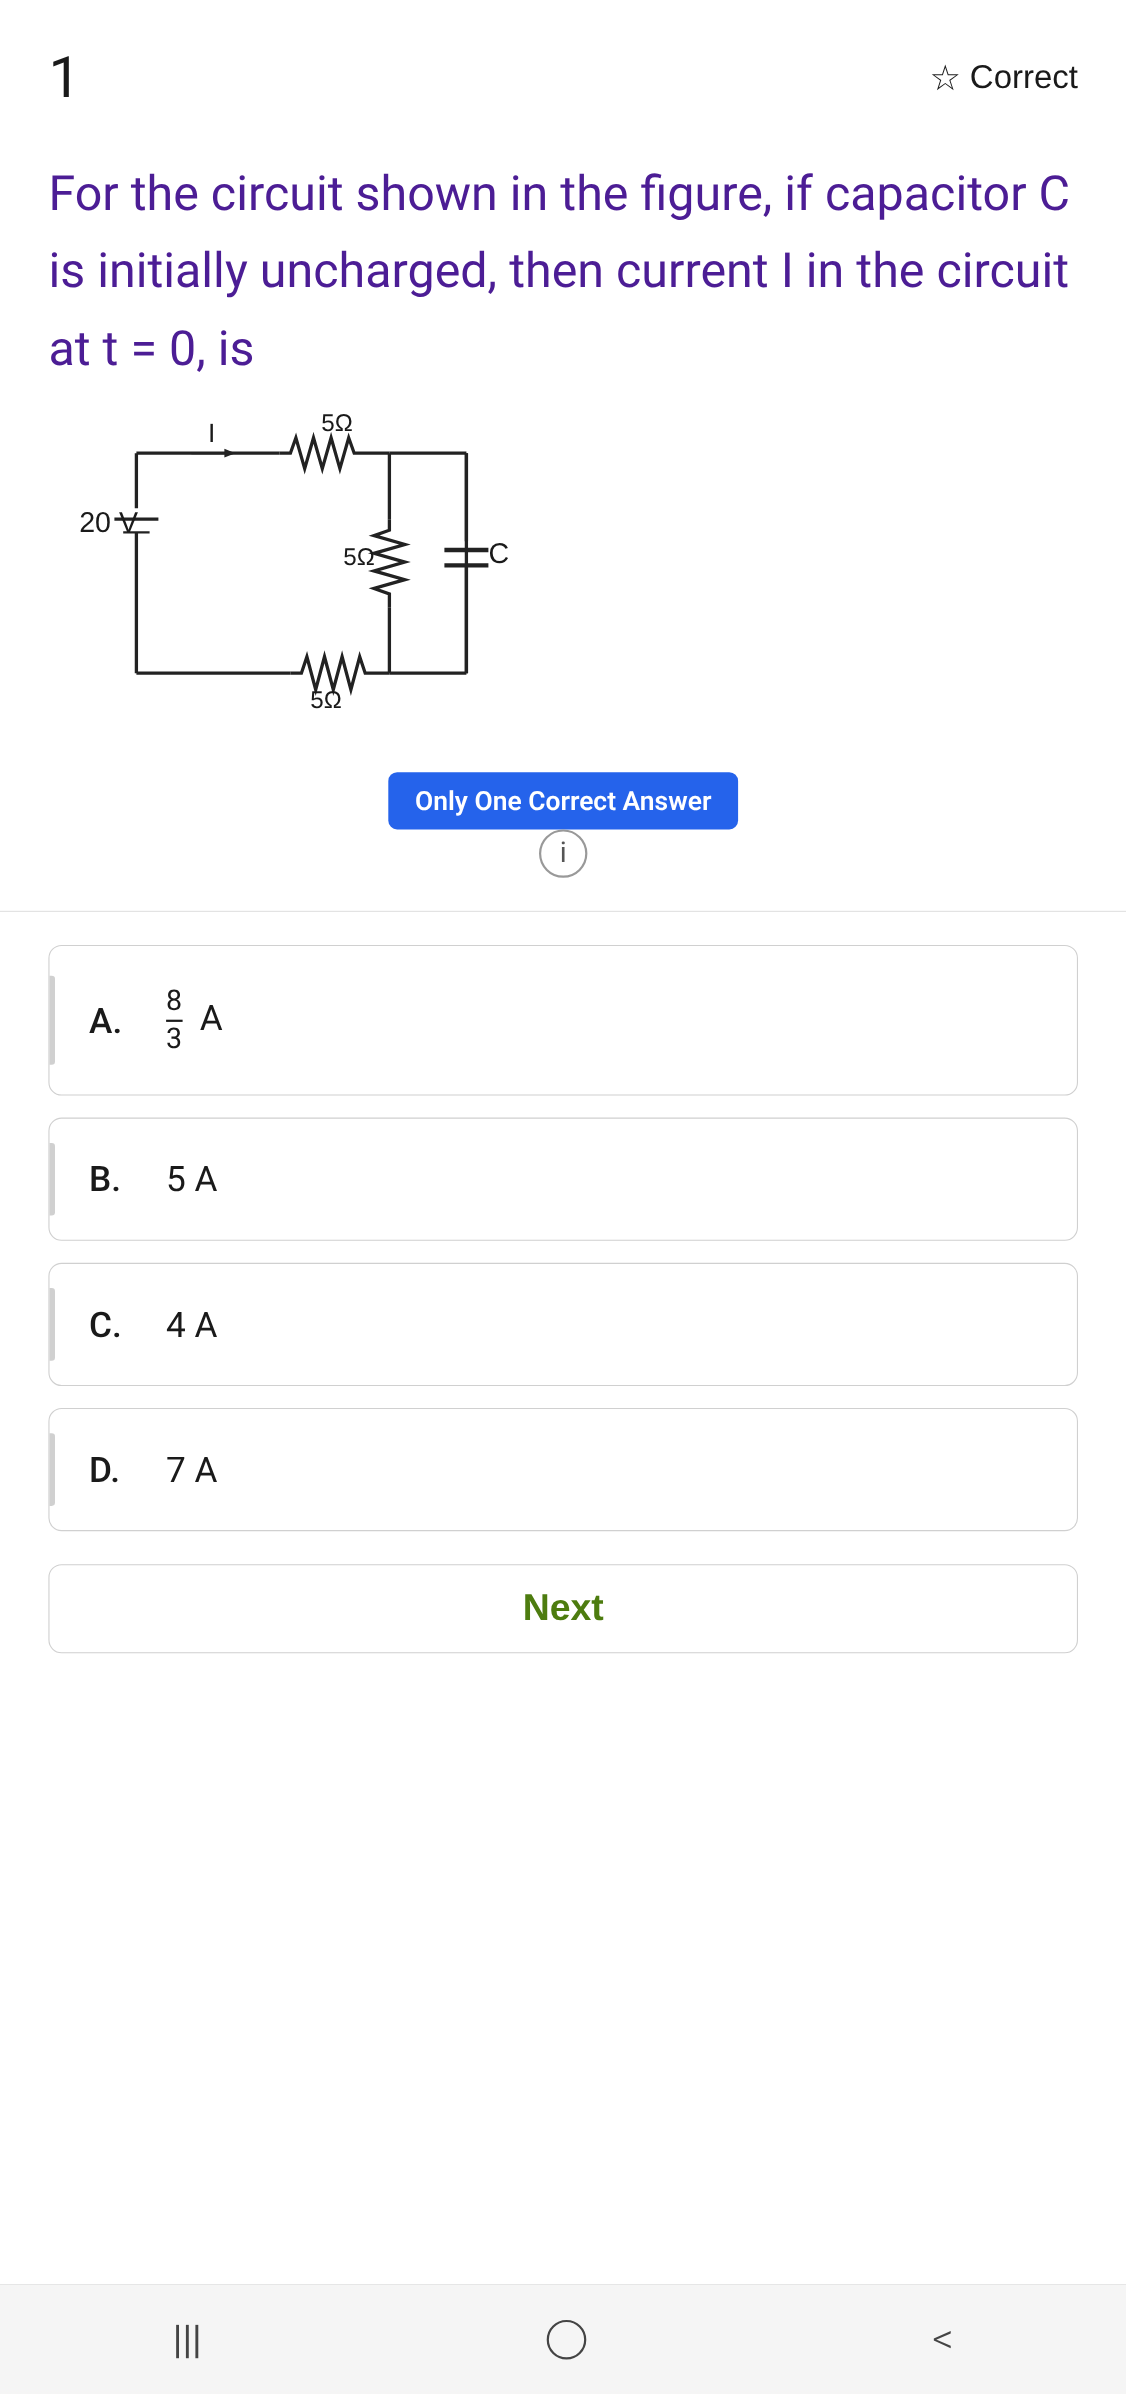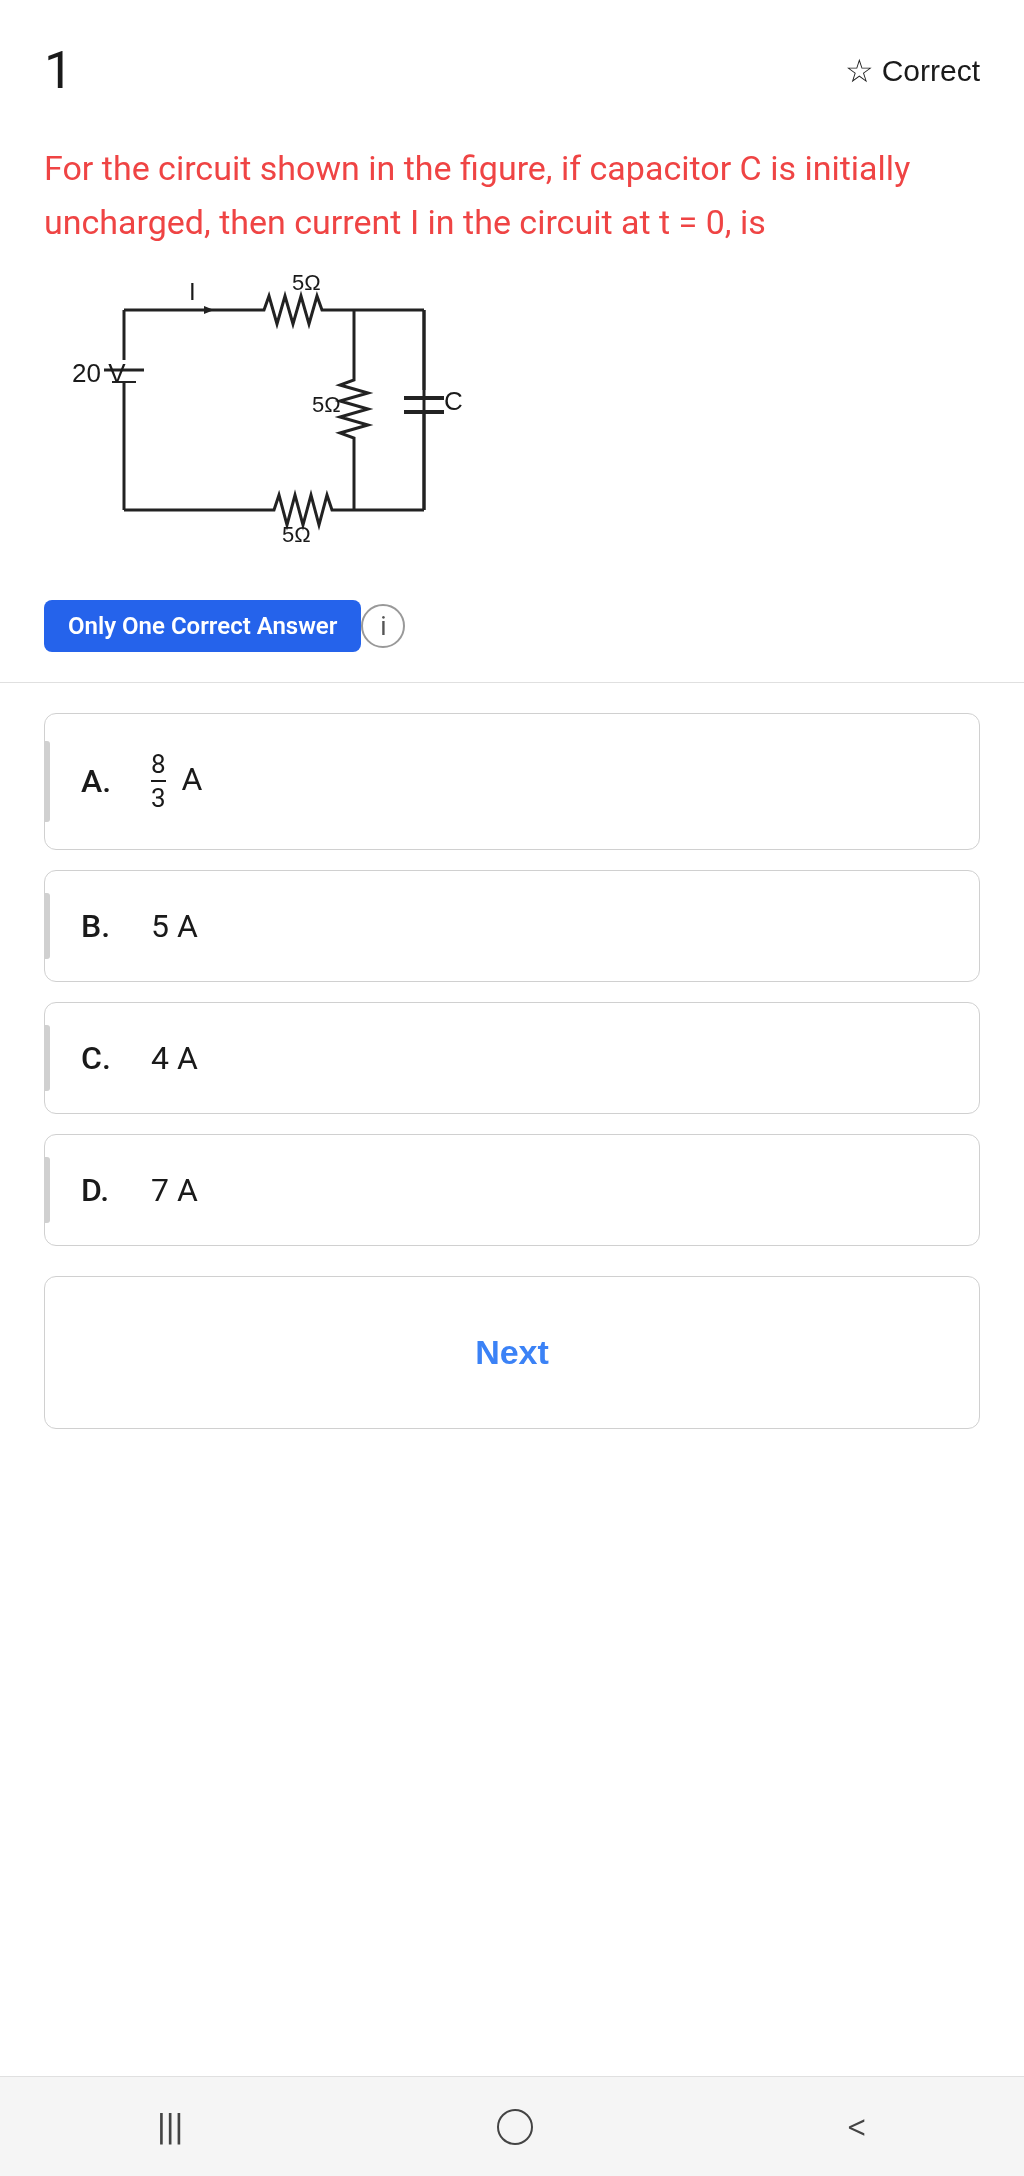--- a/index.html
+++ b/index.html
@@ -41,40 +41,41 @@
       border: none;
       cursor: pointer;
     }
     .star-icon {
       font-size: 32px;
     }
 
     
     .question-text {
       padding: 20px 44px 10px 44px;
-      font-size: 34px;
+      font-size: 44px;
       line-height: 1.6;
-      color: #ef4444;
+      color: #4c1d95;
     }
 
     
     .circuit-container {
       padding: 10px 44px 30px 44px;
       display: flex;
       justify-content: flex-start;
     }
     .circuit-svg {
       display: block;
     }
 
     
     .answer-type-section {
       padding: 20px 44px;
       display: flex;
       align-items: center;
+      flex-direction: column;
     }
     .answer-type-badge {
       background: #2563eb;
       color: #ffffff;
       font-size: 24px;
       font-weight: 600;
       padding: 12px 24px;
       border-radius: 8px;
     }
     .info-icon {
@@ -152,24 +153,24 @@
     }
 
     
     .next-btn-container {
       padding: 10px 44px 30px 44px;
     }
     .next-btn {
       width: 100%;
       border: 1.5px solid #d0d0d0;
       border-radius: 12px;
-      padding: 56px;
+      padding: 20px;
       font-size: 34px;
       font-weight: 600;
-      color: #3b82f6;
+      color: #4d7c0f;
       background: #ffffff;
       cursor: pointer;
       text-align: center;
     }
 
     
     .bottom-nav {
       position: fixed;
       bottom: 0;
       width: 1024px;

